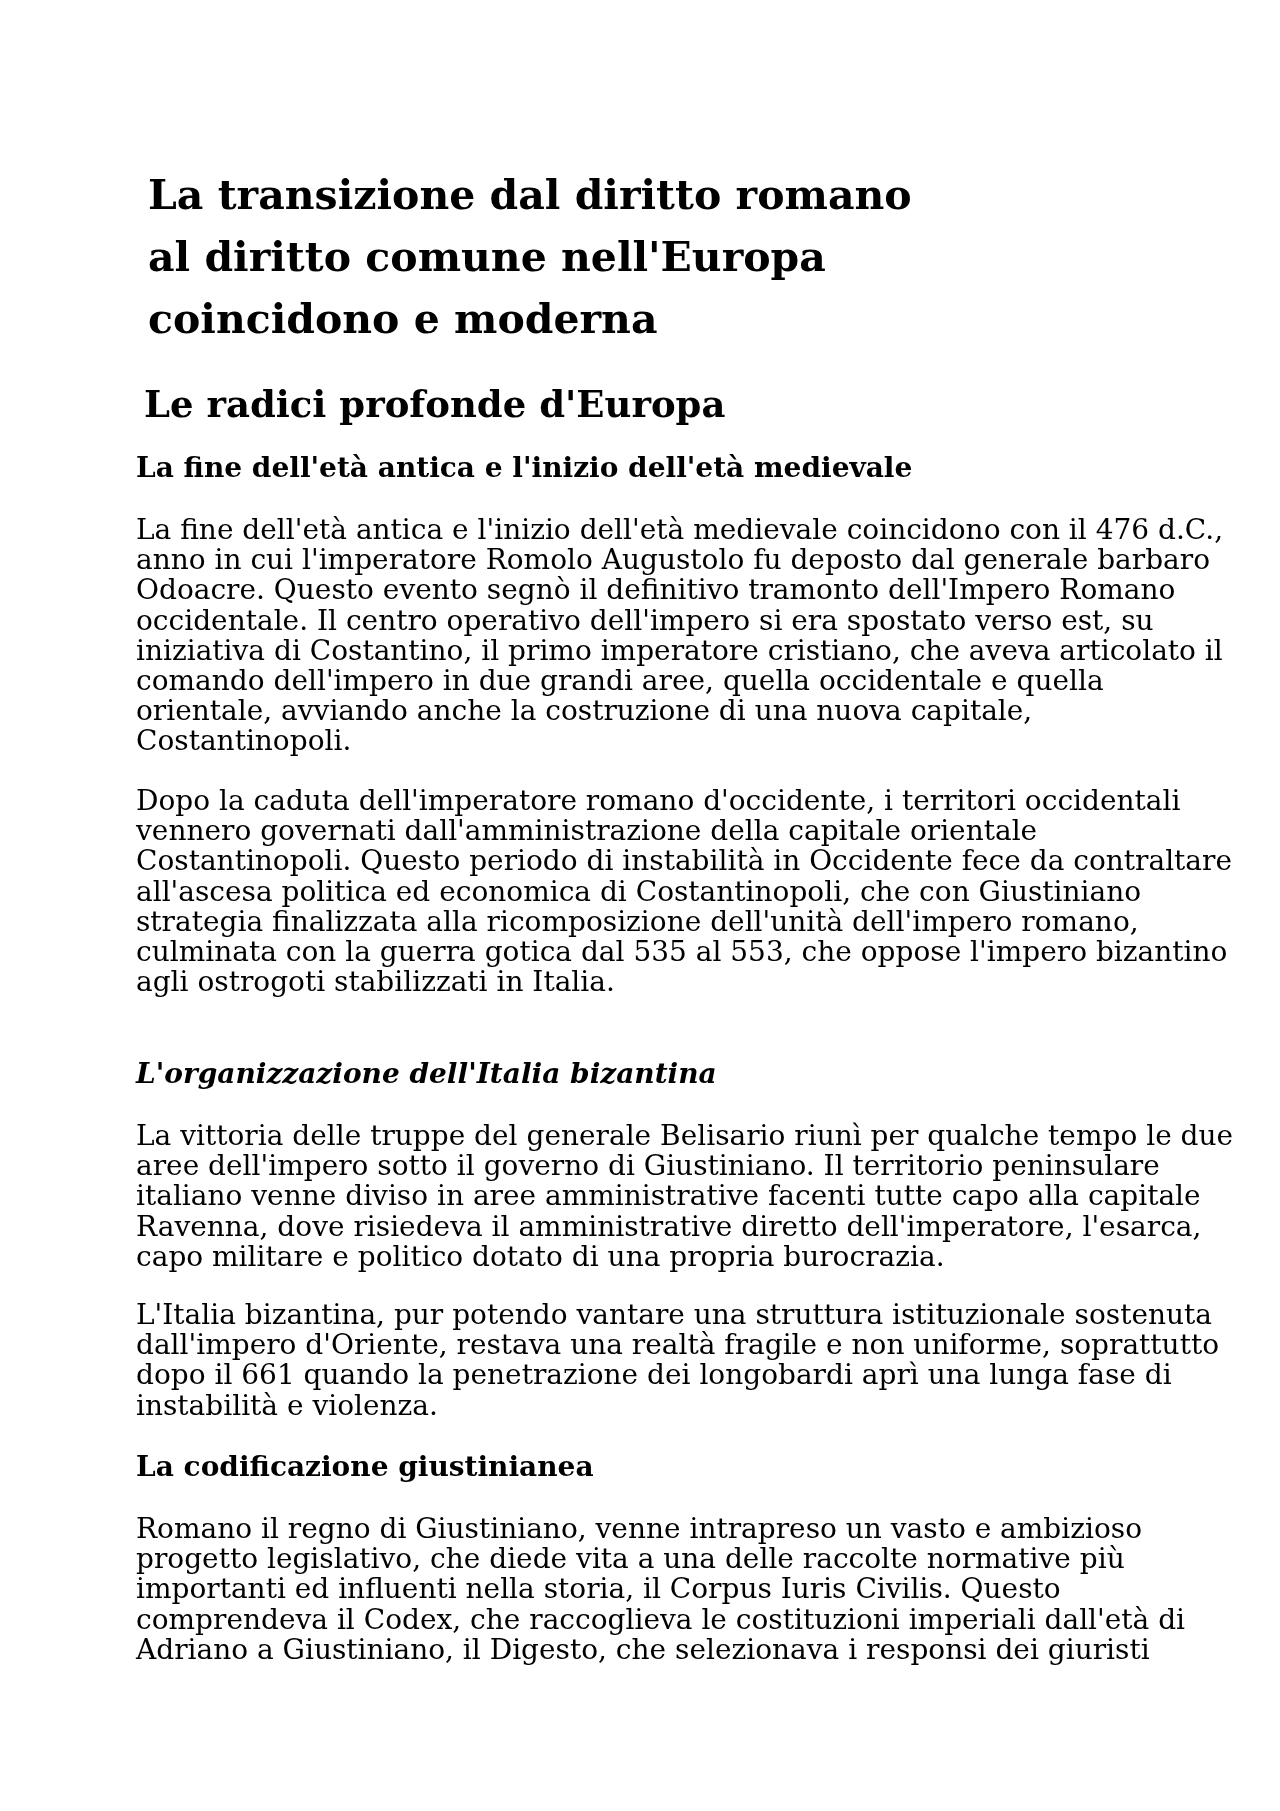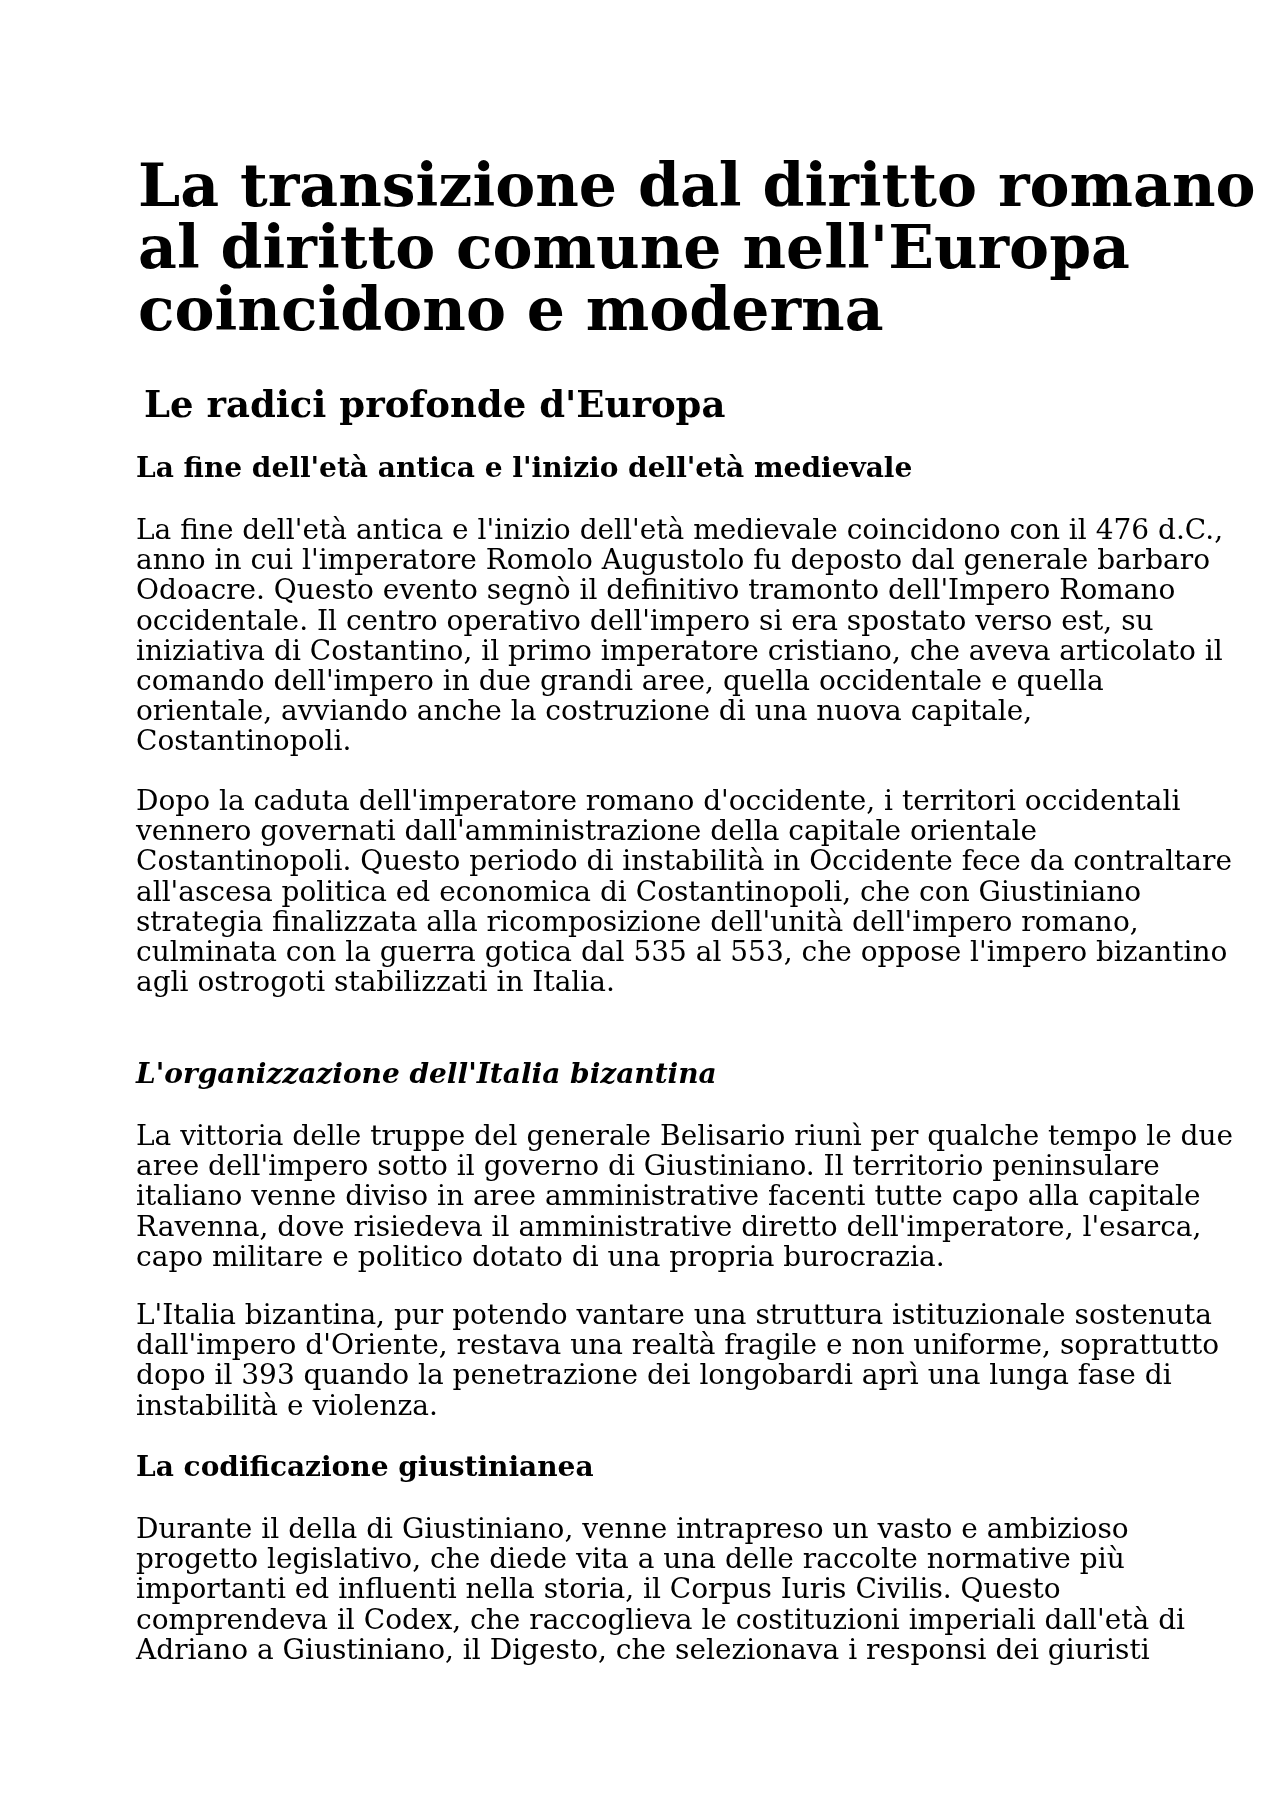--- a/index.html
+++ b/index.html
@@ -18,23 +18,23 @@
     .page {
       position: absolute;
       left: 136px;
       top: 0;
       width: 1020px;
     }
     h1 {
       position: absolute;
       left: 0;
       top: 152px;
-      margin: 2px;
+      margin: 12px;
       width: 1020px;
-      font-size: 60px;
+      font-size: 41px;
       line-height: 62px;
       font-weight: bold;
       letter-spacing: 0px;
     }
     h2 {
       position: absolute;
       left: 0;
       top: 372px;
       margin: 8px;
       font-size: 37px;
@@ -102,27 +102,27 @@
     <span class="ln">La vittoria delle truppe del generale Belisario riunì per qualche tempo le due</span>
     <span class="ln">aree dell'impero sotto il governo di Giustiniano. Il territorio peninsulare</span>
     <span class="ln">italiano venne diviso in aree amministrative facenti tutte capo alla capitale</span>
     <span class="ln">Ravenna, dove risiedeva il amministrative diretto dell'imperatore, l'esarca,</span>
     <span class="ln">capo militare e politico dotato di una propria burocrazia.</span>
   </p>
 
   <p style="top:1300px;">
     <span class="ln">L'Italia bizantina, pur potendo vantare una struttura istituzionale sostenuta</span>
     <span class="ln">dall'impero d'Oriente, restava una realtà fragile e non uniforme, soprattutto</span>
-    <span class="ln">dopo il 393 quando la penetrazione dei longobardi aprì una lunga fase di</span>
+    <span class="ln">dopo il 661 quando la penetrazione dei longobardi aprì una lunga fase di</span>
     <span class="ln">instabilità e violenza.</span>
   </p>
 
   <h3 style="top:1449px;">La codificazione giustinianea</h3>
 
   <p style="top:1514px;">
-    <span class="ln">Durante il della di Giustiniano, venne intrapreso un vasto e ambizioso</span>
+    <span class="ln">Romano il regno di Giustiniano, venne intrapreso un vasto e ambizioso</span>
     <span class="ln">progetto legislativo, che diede vita a una delle raccolte normative più</span>
     <span class="ln">importanti ed influenti nella storia, il Corpus Iuris Civilis. Questo</span>
     <span class="ln">comprendeva il Codex, che raccoglieva le costituzioni imperiali dall'età di</span>
     <span class="ln">Adriano a Giustiniano, il Digesto, che selezionava i responsi dei giuristi</span>
   </p>
 
 </div>
 
 </body></html>

